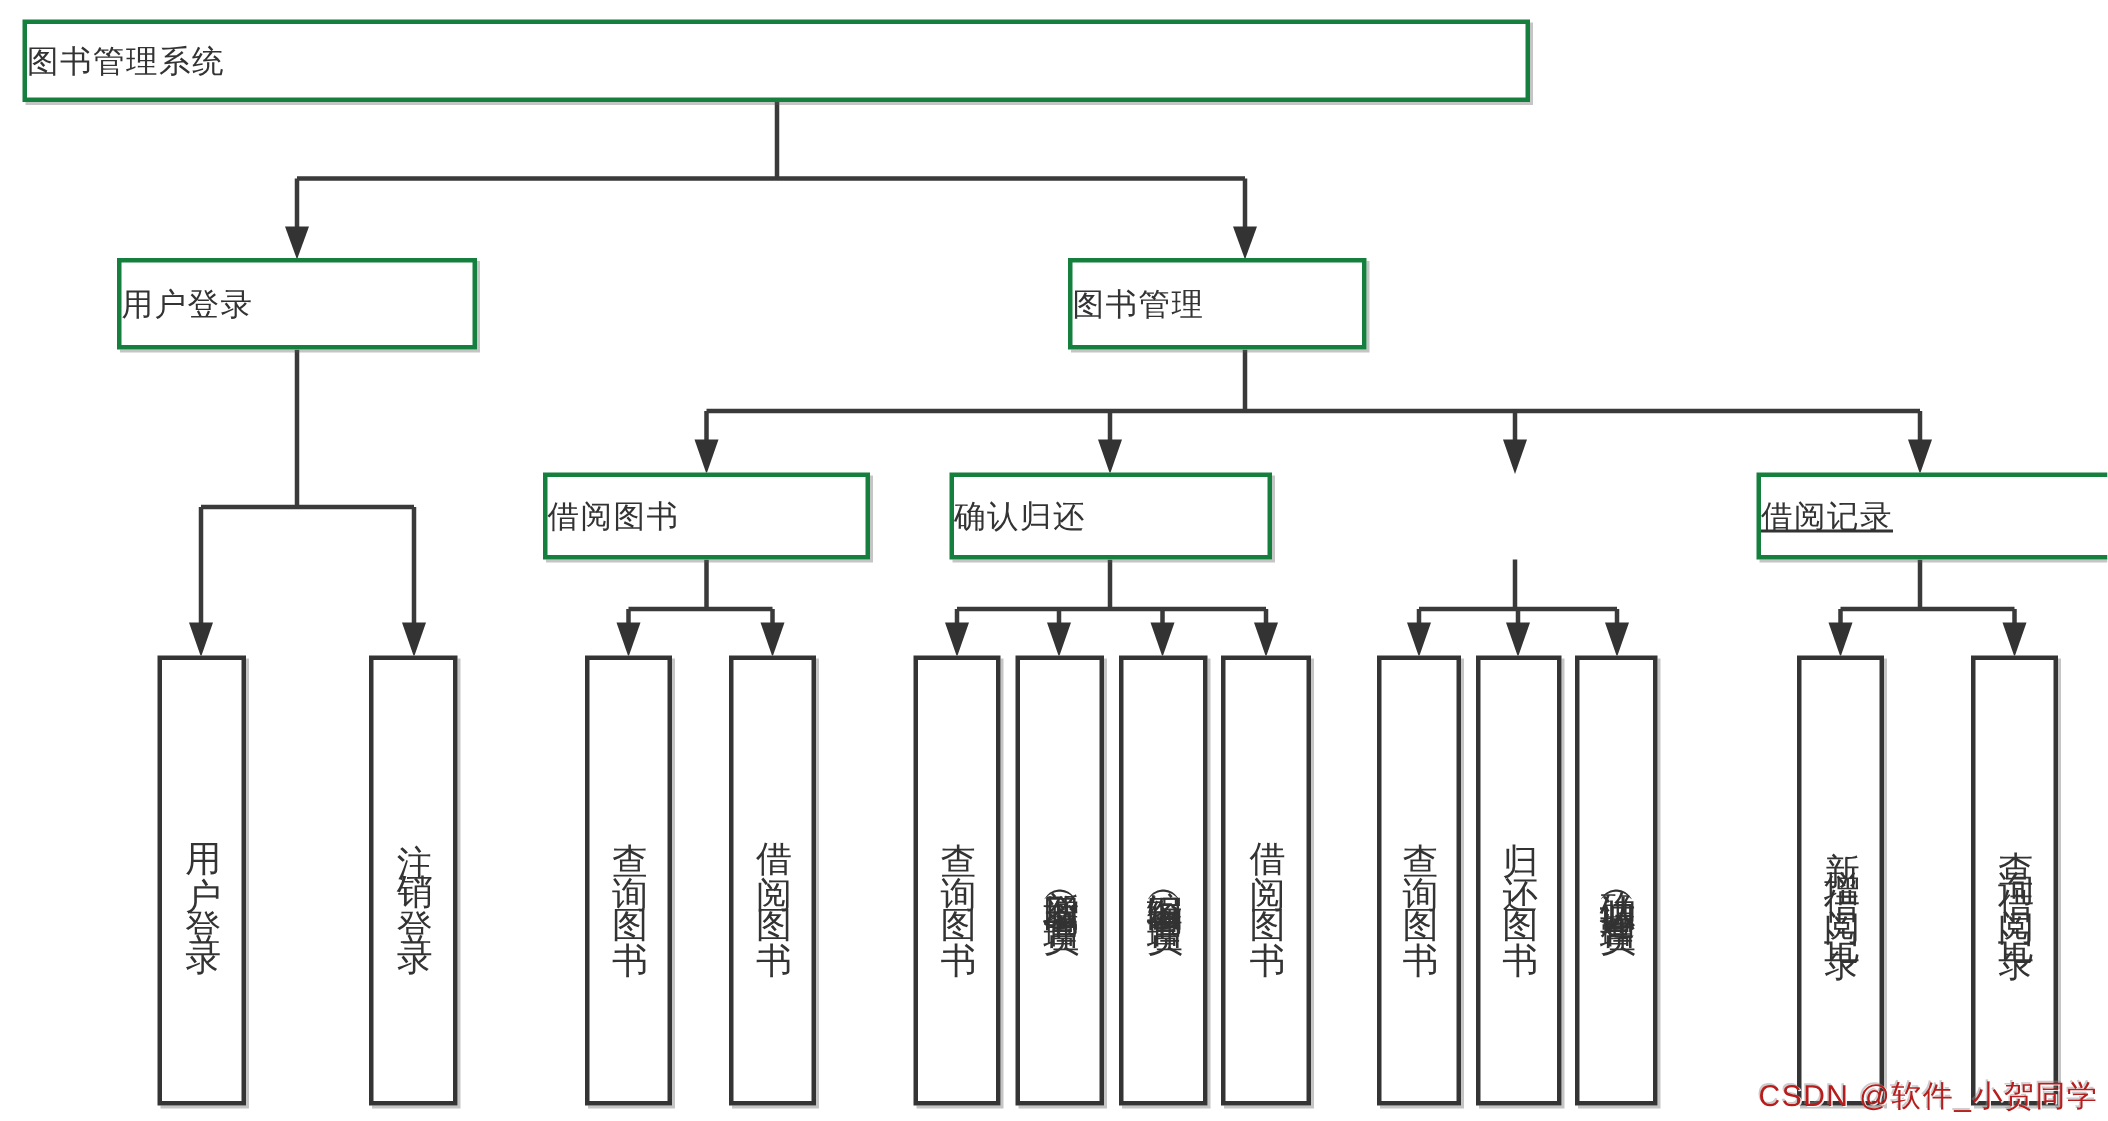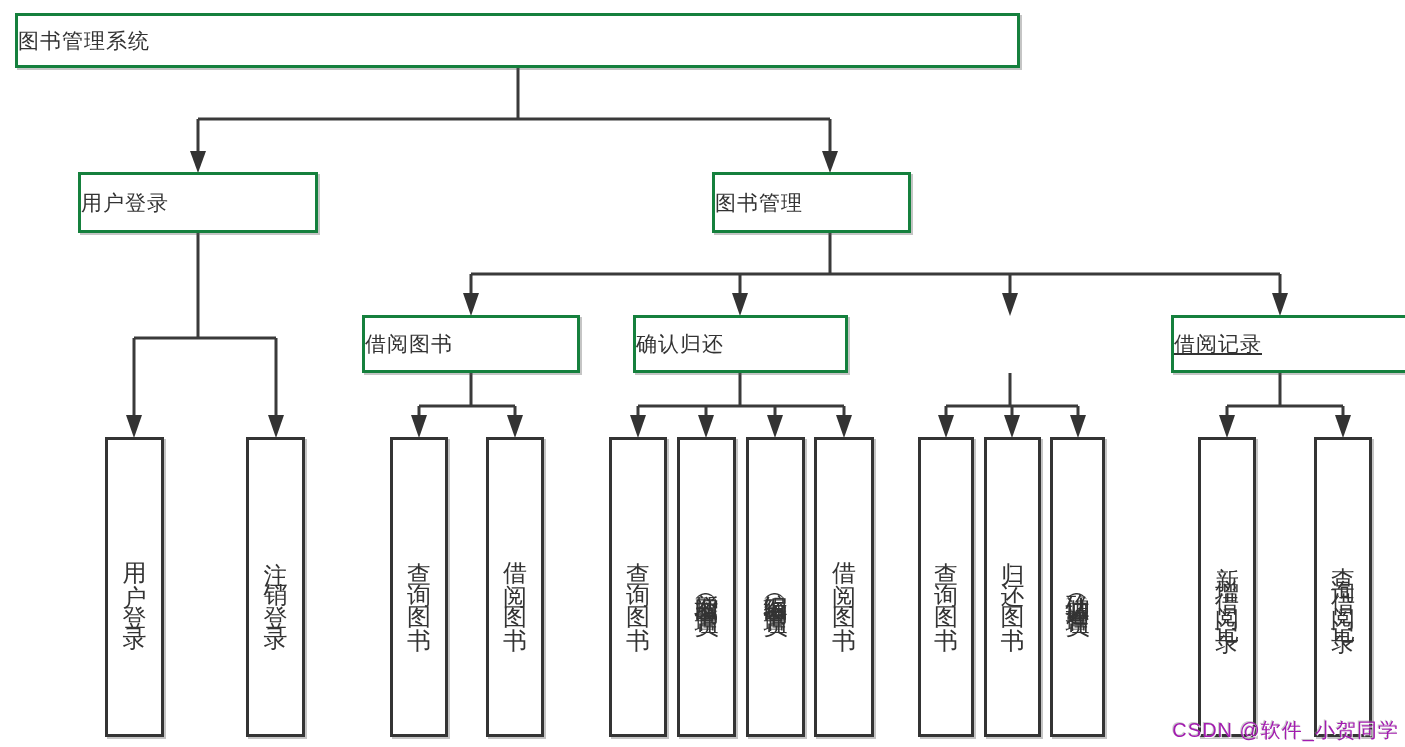--- a/index.html
+++ b/index.html
@@ -70,21 +70,21 @@
   }
   .leaf span.s-wide  { letter-spacing: 22px; }  
   .leaf span.s-mid   { letter-spacing: 13px; }  
   .leaf span.s-dense { letter-spacing: 3px;  }  
   .watermark {
     position: absolute;
     right: 6px;
     bottom: 3px;
     z-index: 5;
     font-size: 20px;
-    color: #a21caf;
+    color: #b91c1c;
     letter-spacing: 1px;
     text-shadow: 1px 1px 0 rgba(255,255,255,0.9), -1px -1px 0 rgba(140,140,140,0.45);
     white-space: nowrap;
   }
 </style>
 </head>
 <body>
 
 <div class="canvas">
 

